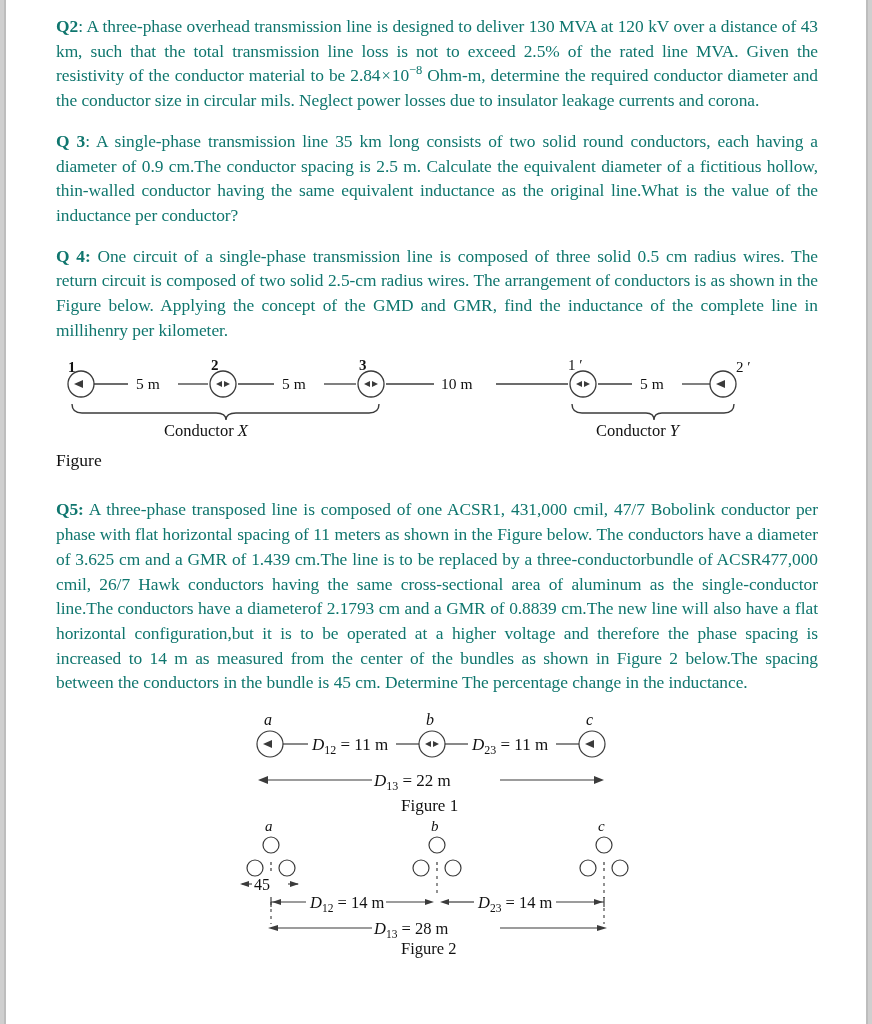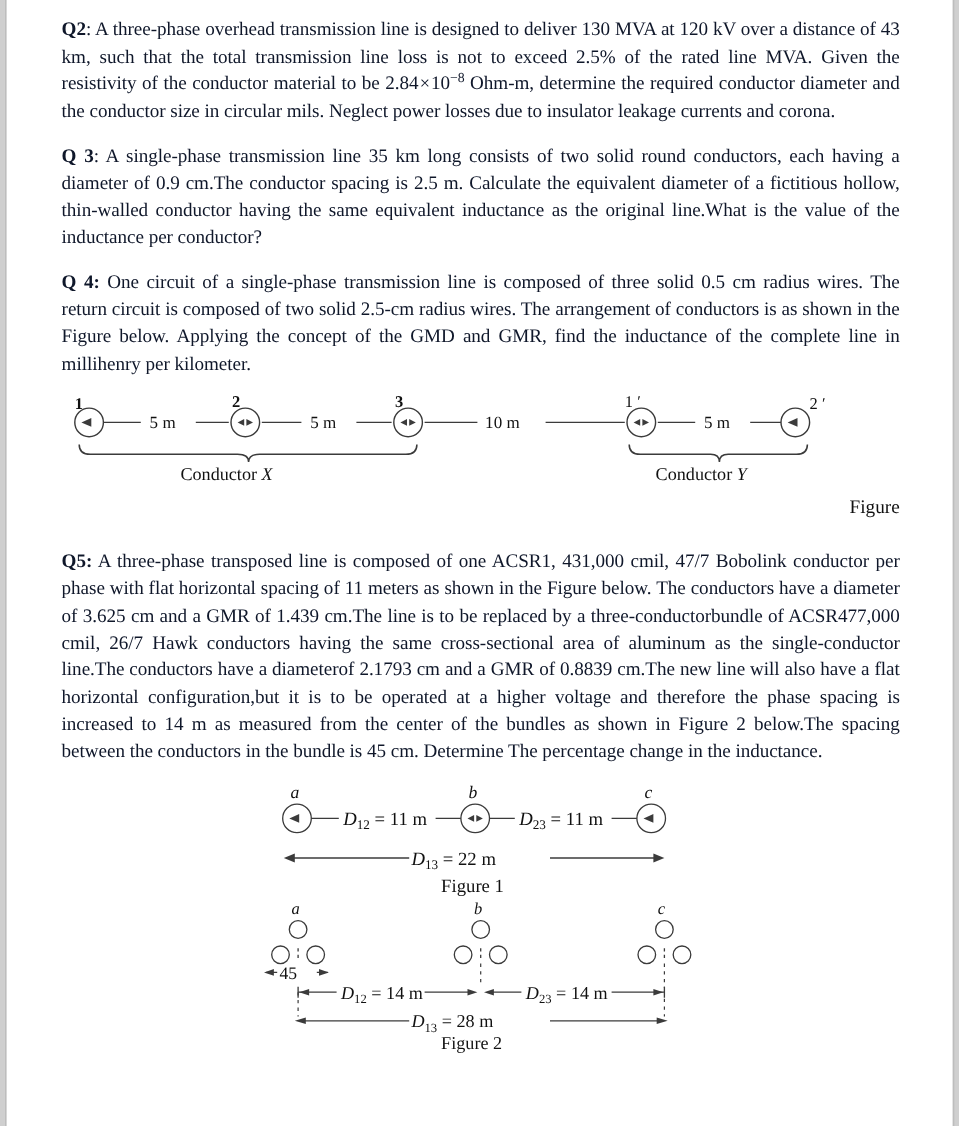--- a/index.html
+++ b/index.html
@@ -34,31 +34,31 @@
   }
   .content {
     position: relative;
     padding: 14px 50px 0 52px;
   }
   p.q {
     margin: 0 0 16px 0;
     font-size: 17.4px;
     line-height: 1.42;
     text-align: justify;
-    color: #0f172a;
+    color: #0f766e;
     letter-spacing: -0.05px;
   }
   p.q.gap-before { margin-top: 15px; }
   .qlabel { font-weight: bold; }
   .sup { font-size: 0.72em; vertical-align: super; line-height: 0; }
   .mathnum { font-family: "Liberation Serif", serif; }
   .times { font-size: 0.95em; padding: 0 1px; }
 
   .figure-caption {
-    text-align: right;
+    text-align: left;
     font-size: 17.5px;
     margin: 10px 0 0 0;
     color: #111;
   }
   .fig-wrap { position: relative; width: 100%; }
   svg { display: block; }
   .footer {
     position: absolute;
     left: 0; right: 0;
     top: 986px;

